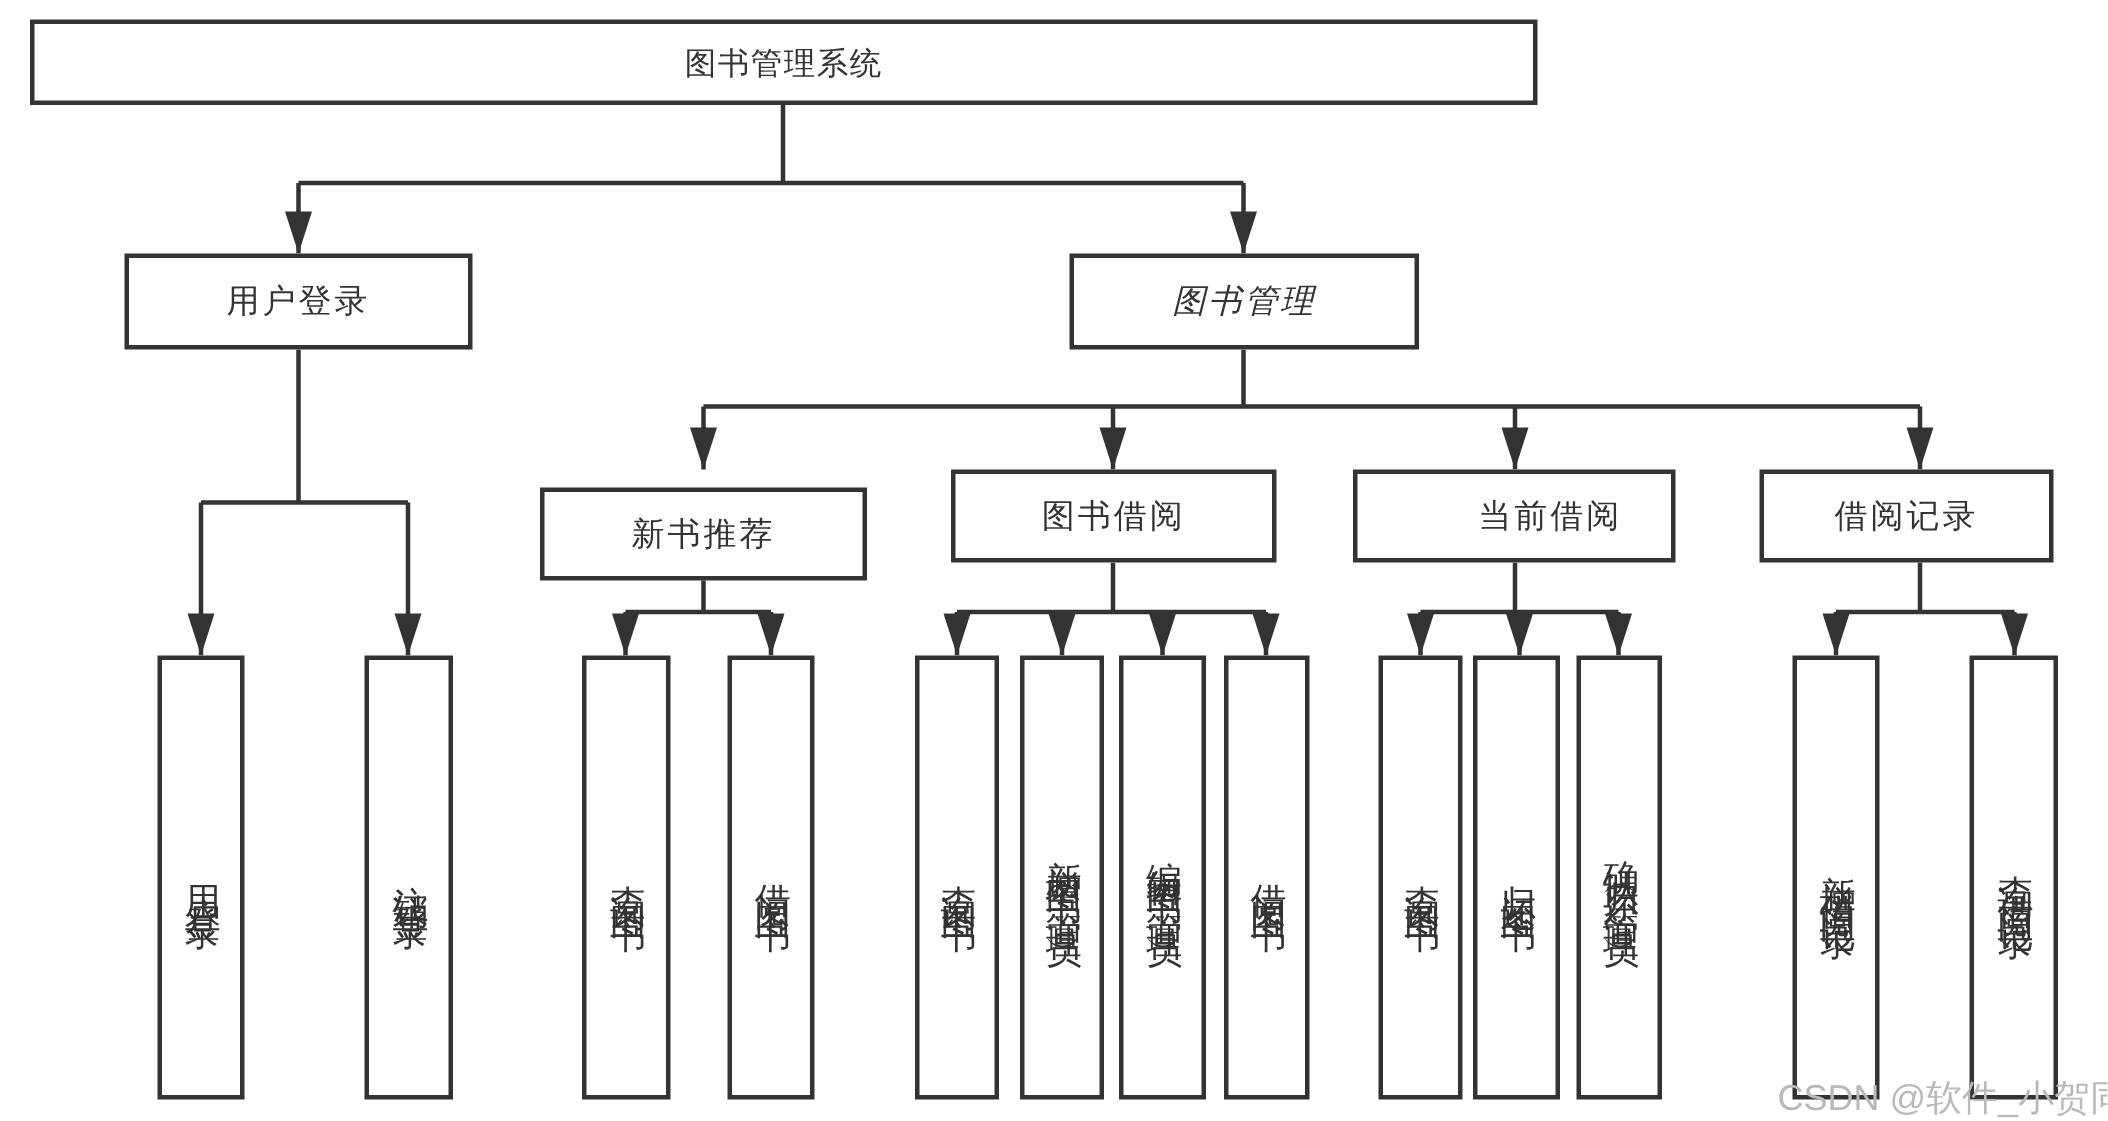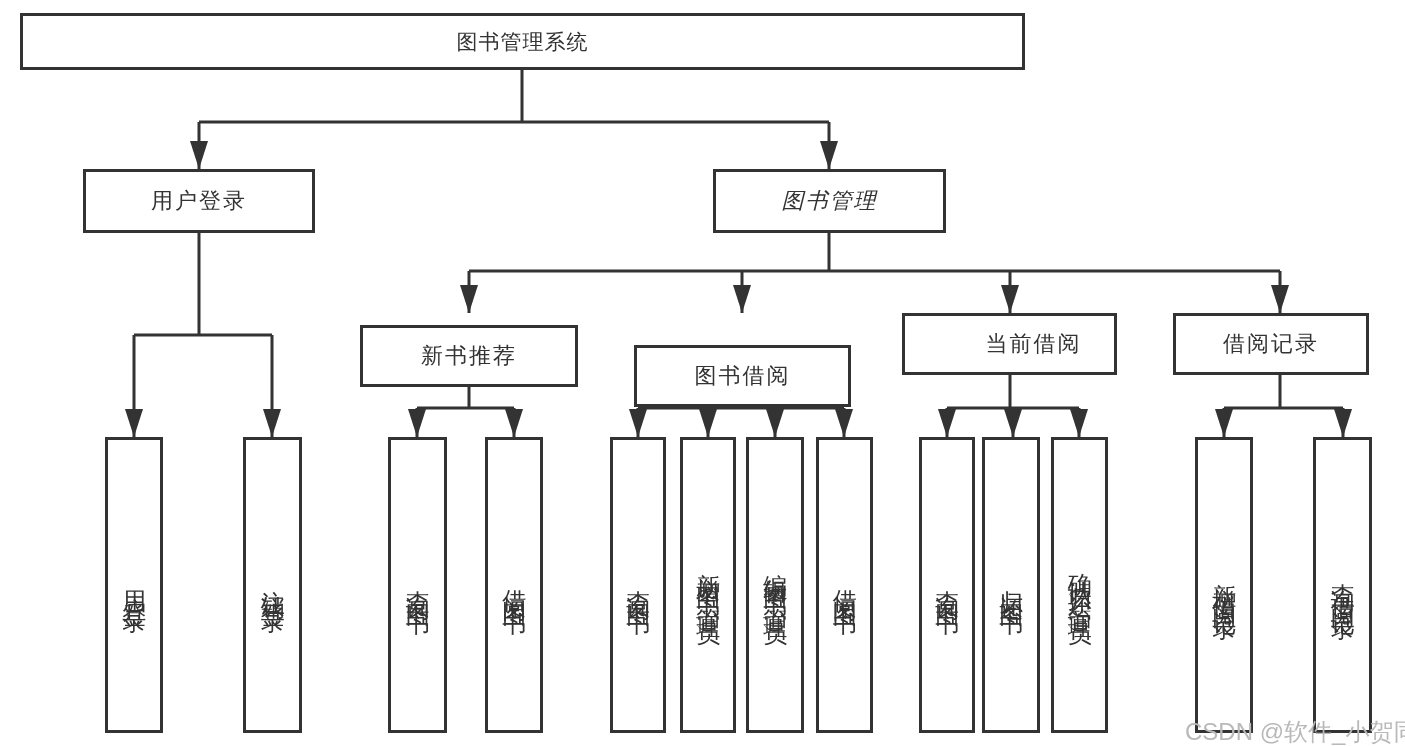--- a/index.html
+++ b/index.html
@@ -106,21 +106,21 @@
       <polygon points="1334,409 1352,409 1343,437"></polygon>
     </g>
   </svg>
 
   <div class="node h-node root-node" style="left:20px; top:13px; width:1005px; height:57px;">图书管理系统</div>
 
   <div class="node h-node" style="left:83px; top:169px; width:232px; height:64px;">用户登录</div>
   <div class="node h-node" style="left:713px; top:169px; width:233px; height:64px;font-style:italic;">图书管理</div>
 
   <div class="node h-node" style="left:360px; top:313px; width:218px; height:62px;margin-top:12px;">新书推荐</div>
-  <div class="node h-node" style="left:634px; top:313px; width:217px; height:62px;margin-top:32px;">图书借阅</div>
+  <div class="node h-node" style="left:634px; top:313px; width:217px; height:62px;">图书借阅</div>
   <div class="node h-node" style="left:902px; top:313px; width:215px; height:62px;padding-left:48px;">当前借阅</div>
   <div class="node h-node" style="left:1173px; top:313px; width:196px; height:62px;">借阅记录</div>
 
   <div class="node v-node" style="left:105px; top:437px; width:58px; height:296px;">用户登录</div>
   <div class="node v-node" style="left:243px; top:437px; width:59px; height:296px;">注销登录</div>
 
   <div class="node v-node" style="left:388px; top:437px; width:59px; height:296px;">查询图书</div>
   <div class="node v-node" style="left:485px; top:437px; width:58px; height:296px;">借阅图书</div>
 
   <div class="node v-node" style="left:610px; top:437px; width:56px; height:296px;">查询图书</div>

